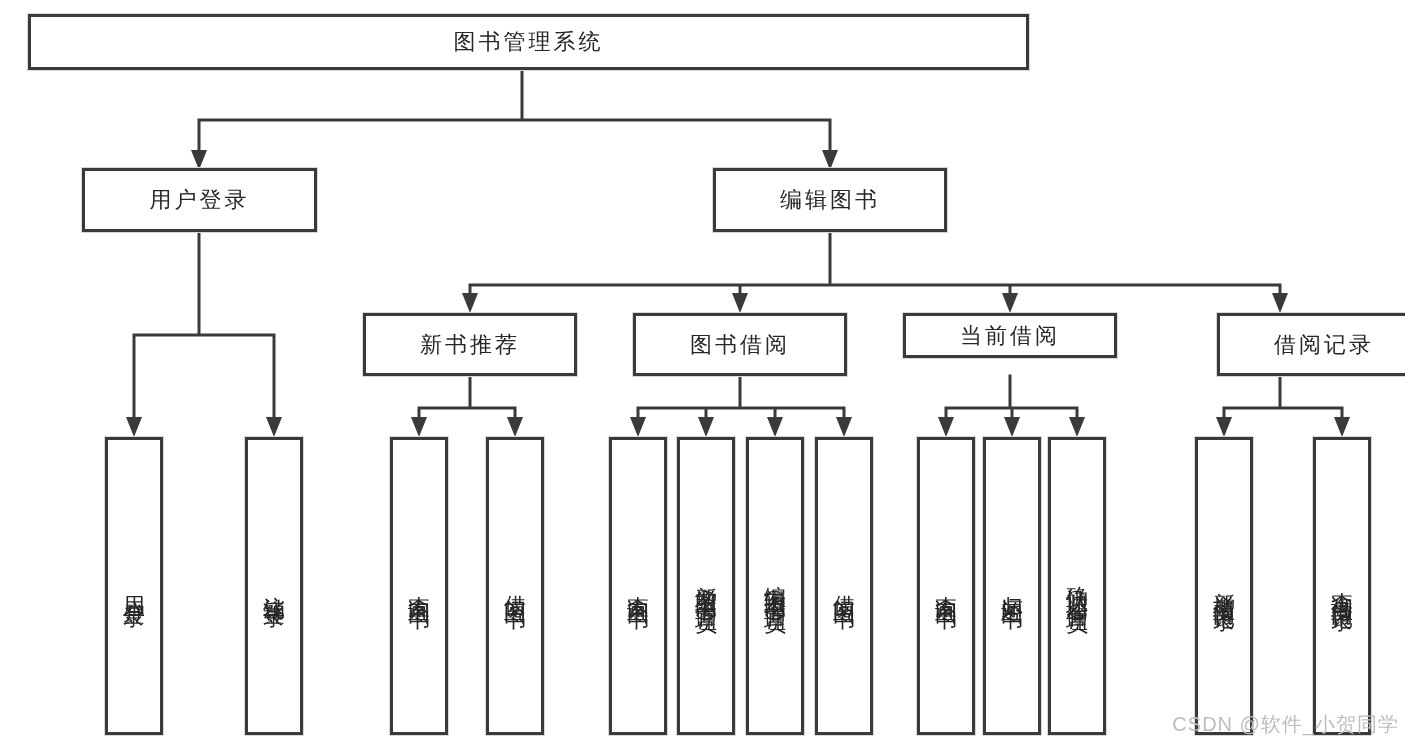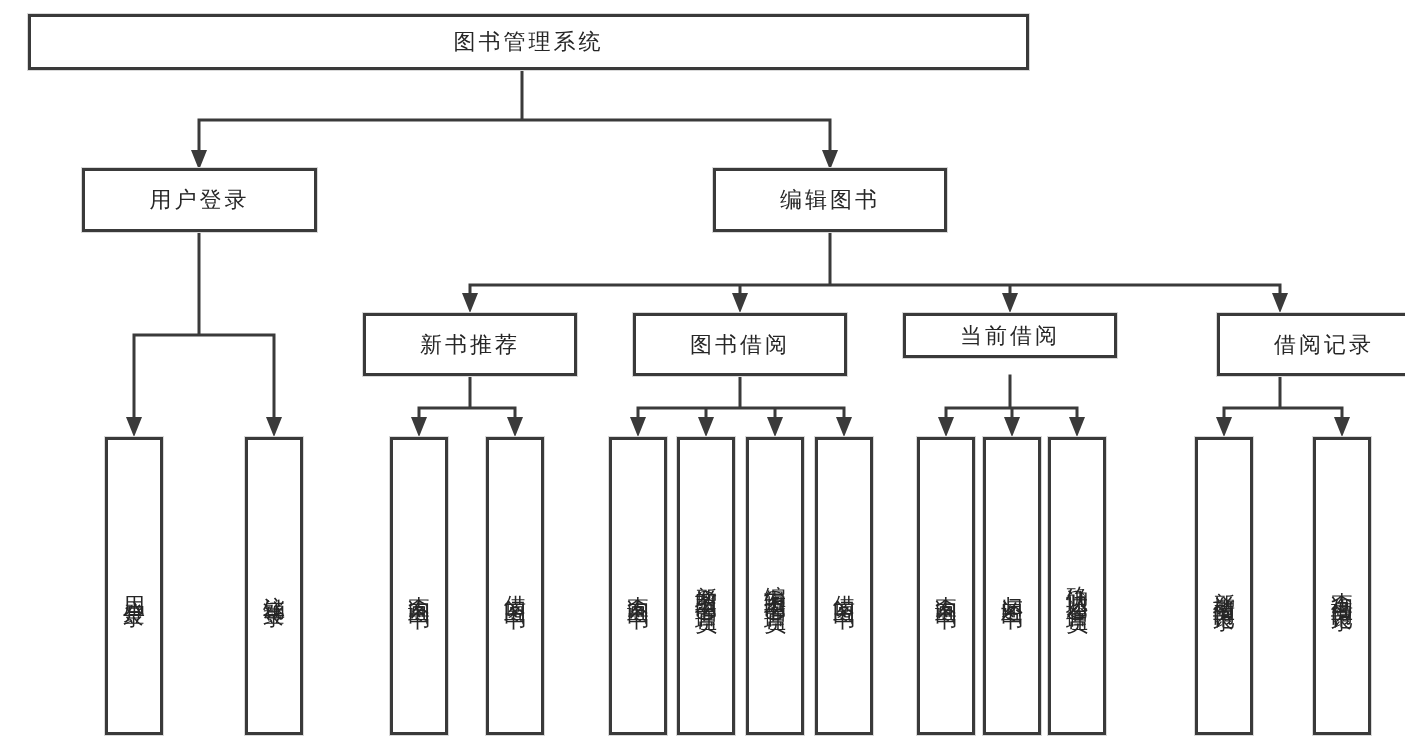--- a/index.html
+++ b/index.html
@@ -114,14 +114,15 @@
   <div class="node leaf" style="left:746px; top:437px; width:58px; height:298px;">编辑图书（管理员）</div>
   <div class="node leaf" style="left:815px; top:437px; width:58px; height:298px;">借阅图书</div>
 
   <div class="node leaf" style="left:917px; top:437px; width:58px; height:298px;">查询图书</div>
   <div class="node leaf" style="left:983px; top:437px; width:58px; height:298px;">归还图书</div>
   <div class="node leaf" style="left:1048px; top:437px; width:58px; height:298px;">确认归还（管理员）</div>
 
   <div class="node leaf" style="left:1195px; top:437px; width:58px; height:298px;">新增借阅记录</div>
   <div class="node leaf" style="left:1313px; top:437px; width:58px; height:298px;">查询借阅记录</div>
 
+  <div class="watermark">CSDN @软件_小贺同学</div>
 
 </div>
 
 </body></html>

